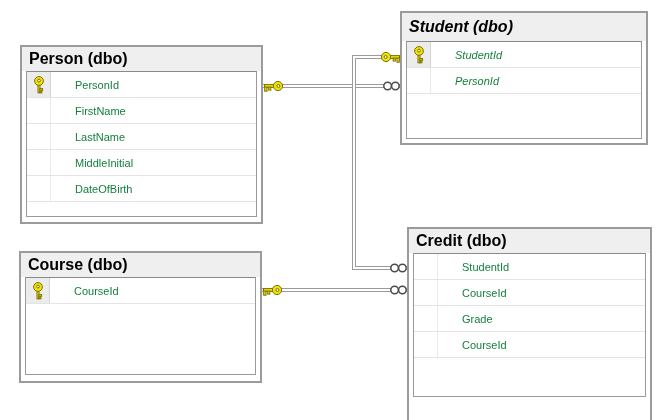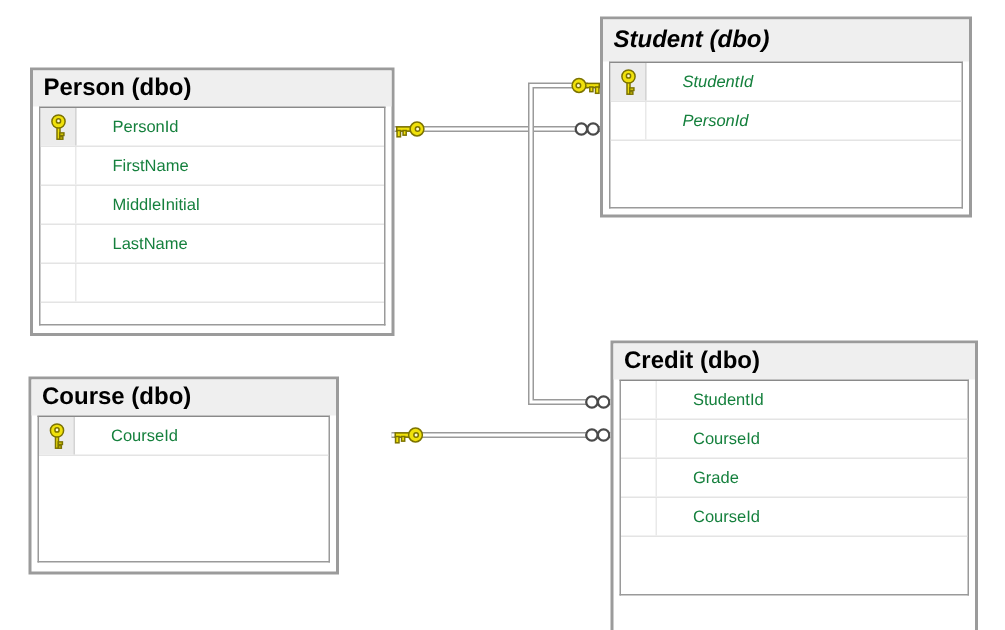--- a/index.html
+++ b/index.html
@@ -40,21 +40,21 @@
     display:flex;align-items:center;justify-content:center;
     box-sizing:border-box;
   }
   .sel.pk{background:#ececec;border-right:1px solid #d4d4d4;}
   .colname{
     font-size:11px;color:#15803d;display:flex;align-items:center;
     padding-left:24px;white-space:nowrap;
   }
   #person {left:20px; top:45px; width:243px;height:179px;}
   #student{left:400px;top:11px; width:248px;height:134px;font-style:italic;}
-  #course {left:19px; top:251px;width:207px;height:132px;}
+  #course {left:19px; top:251px;width:243px;height:132px;}
   #credit {left:407px;top:227px;width:245px;height:211px;}
   .defs-holder{position:absolute;width:0;height:0;overflow:hidden;}
 </style>
 </head>
 <body>
 
 <svg class="defs-holder" aria-hidden="true">
   <defs>
 
     <g id="keyR">
@@ -113,28 +113,29 @@
           </svg>
         </span>
       <span class="colname">PersonId</span>
     </div>
     <div class="row">
       <span class="sel"></span>
       <span class="colname">FirstName</span>
     </div>
     <div class="row">
       <span class="sel"></span>
+      <span class="colname">LastName</span>
+    </div>
+    <div class="row">
+      <span class="sel"></span>
       <span class="colname">MiddleInitial</span>
     </div>
     <div class="row">
       <span class="sel"></span>
-      <span class="colname">LastName</span>
-    </div>
-    <div class="row">
-      <span class="sel"></span>
+      <span class="colname">DateOfBirth</span>
     </div>
   </div>
 </div>
 
 <div id="student" class="tbl">
   <div class="tbl-hdr h28">
     <span>Student (dbo)</span>
   </div>
   <div class="grid g-student">
     <div class="row">

